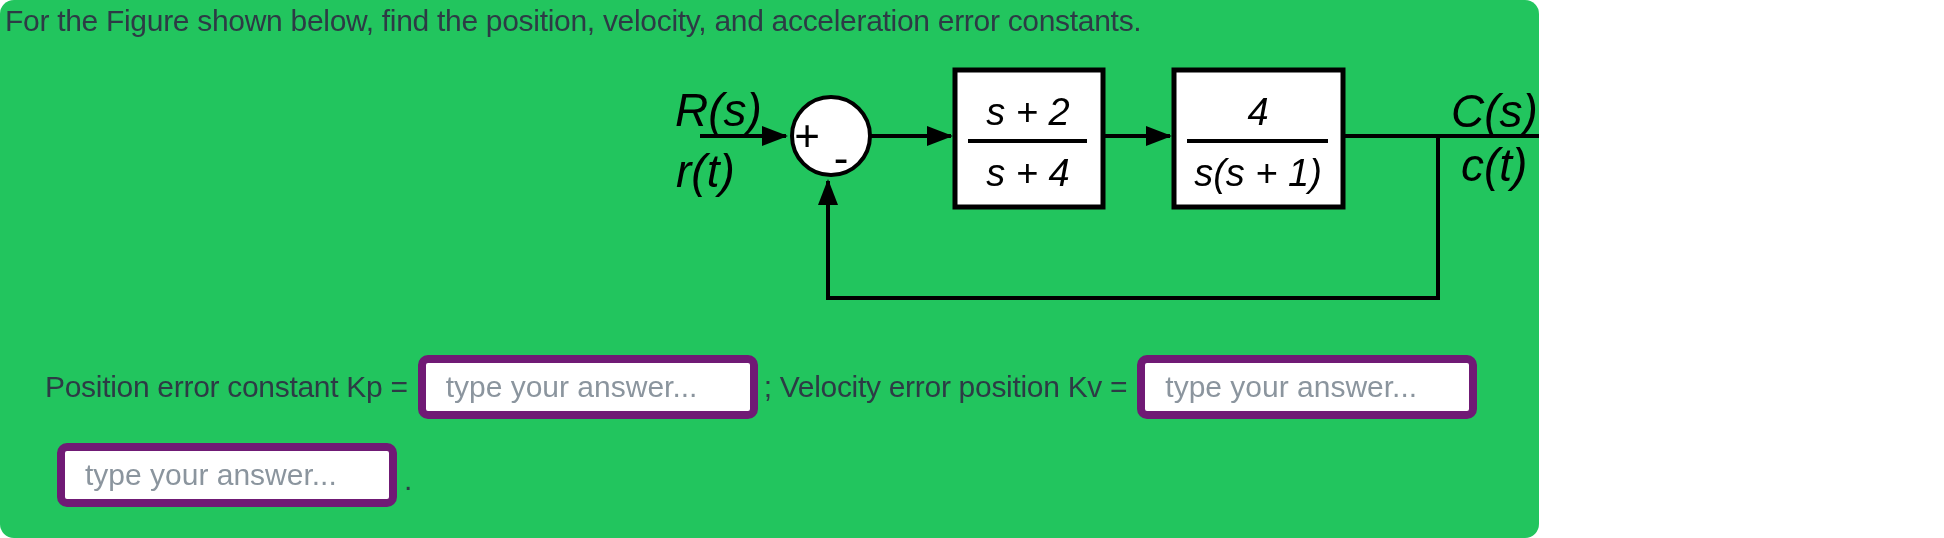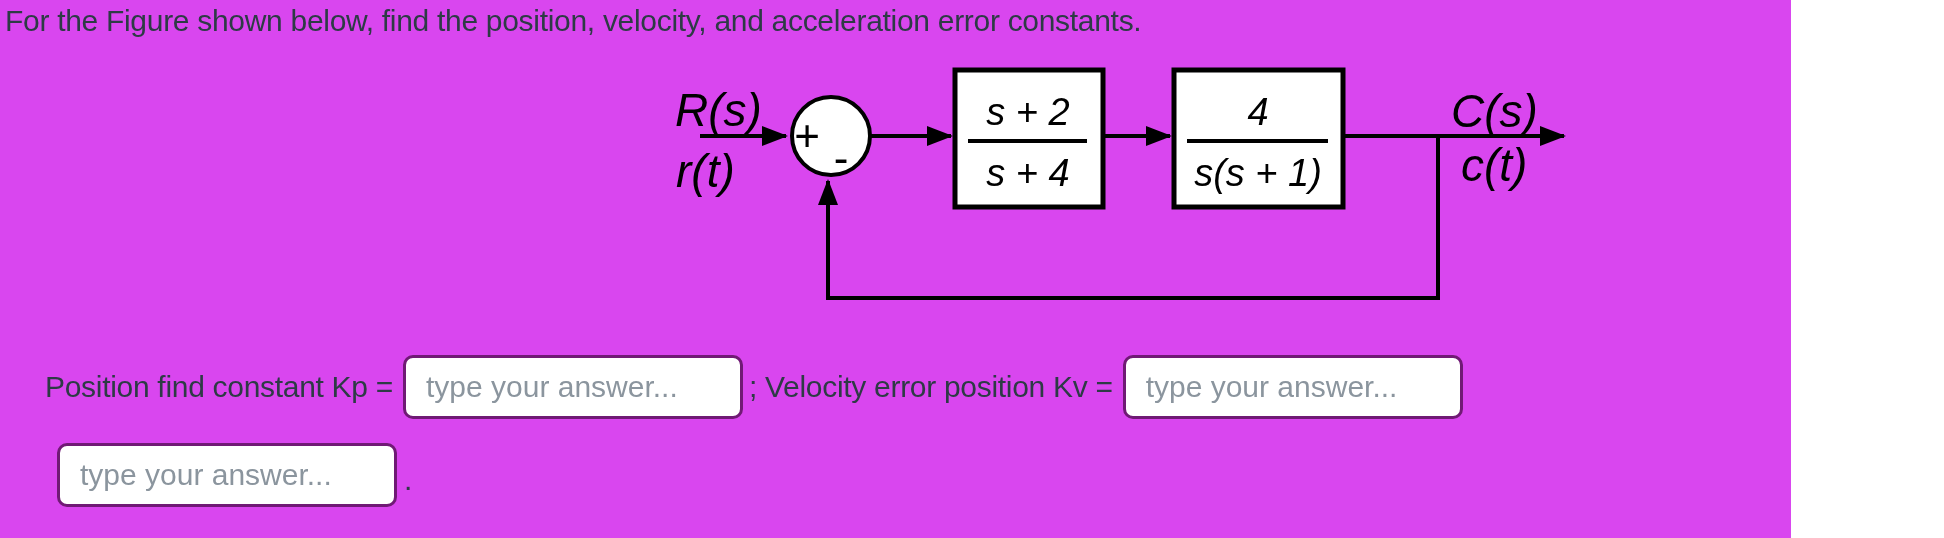--- a/index.html
+++ b/index.html
@@ -1,24 +1,25 @@
 <!DOCTYPE html>
 <html><head>
 <meta charset="utf-8">
 <style>
   * { margin: 0; padding: 0; box-sizing: border-box; }
   html, body { background: #ffffff; }
   .page {
     position: relative;
-    width: 1791px;
+    width: 1539px;
     height: 538px;
-    background: #d946ef;
+    background: #22c55e;
     font-family: "Liberation Sans", sans-serif;
     color: #2D3B45;
     overflow: hidden;
+    border-radius: 14px;
   }
   .question-text {
     position: absolute;
     left: 5px;
     top: 4px;
     font-size: 30px;
     letter-spacing: -0.3px;
     color: #2D3B45;
     white-space: nowrap;
   }
@@ -45,21 +46,21 @@
   .row-1 { left: 45px; top: 355px; height: 64px; }
   .row-2 { left: 57px; top: 443px; height: 64px; }
   .answer-label {
     font-size: 30px;
     letter-spacing: -0.3px;
     color: #2D3B45;
   }
   .answer-input {
     width: 340px;
     height: 64px;
-    border: 3px solid #701a75;
+    border: 8px solid #701a75;
     border-radius: 10px;
     background: #ffffff;
     font-family: "Liberation Sans", sans-serif;
     font-size: 30px;
     color: #2D3B45;
     padding: 0 10px 0 20px;
     outline: none;
   }
   .answer-input::placeholder { color: #8B959E; opacity: 1; }
   .input-gap-left { margin-left: 10px; }
@@ -110,21 +111,21 @@
 
     <line x1="743" y1="86" x2="964" y2="86" stroke="#000" stroke-width="4" marker-end="url(#arrow)"></line>
 
     <text class="sig-label" x="851" y="77">C(s)</text>
     <text class="sig-label" x="861" y="131">c(t)</text>
 
     <path d="M 838 86 L 838 248 L 228 248 L 228 131" fill="none" stroke="#000" stroke-width="4" marker-end="url(#arrow)"></path>
   </svg>
 
   <div class="answer-row row-1">
-    <span class="answer-label">Position find constant Kp =</span>
+    <span class="answer-label">Position error constant Kp =</span>
     <input class="answer-input input-gap-left input-gap-right" type="text" placeholder="type your answer..." style="">
     <span class="answer-label">; Velocity error position Kv =</span>
     <input class="answer-input input-gap-left input-gap-right" type="text" placeholder="type your answer..." style="">
   </div>
 
   <div class="answer-row row-2">
     <input class="answer-input" type="text" placeholder="type your answer..." style="">
     <span class="trailing-period">.</span>
   </div>
 

